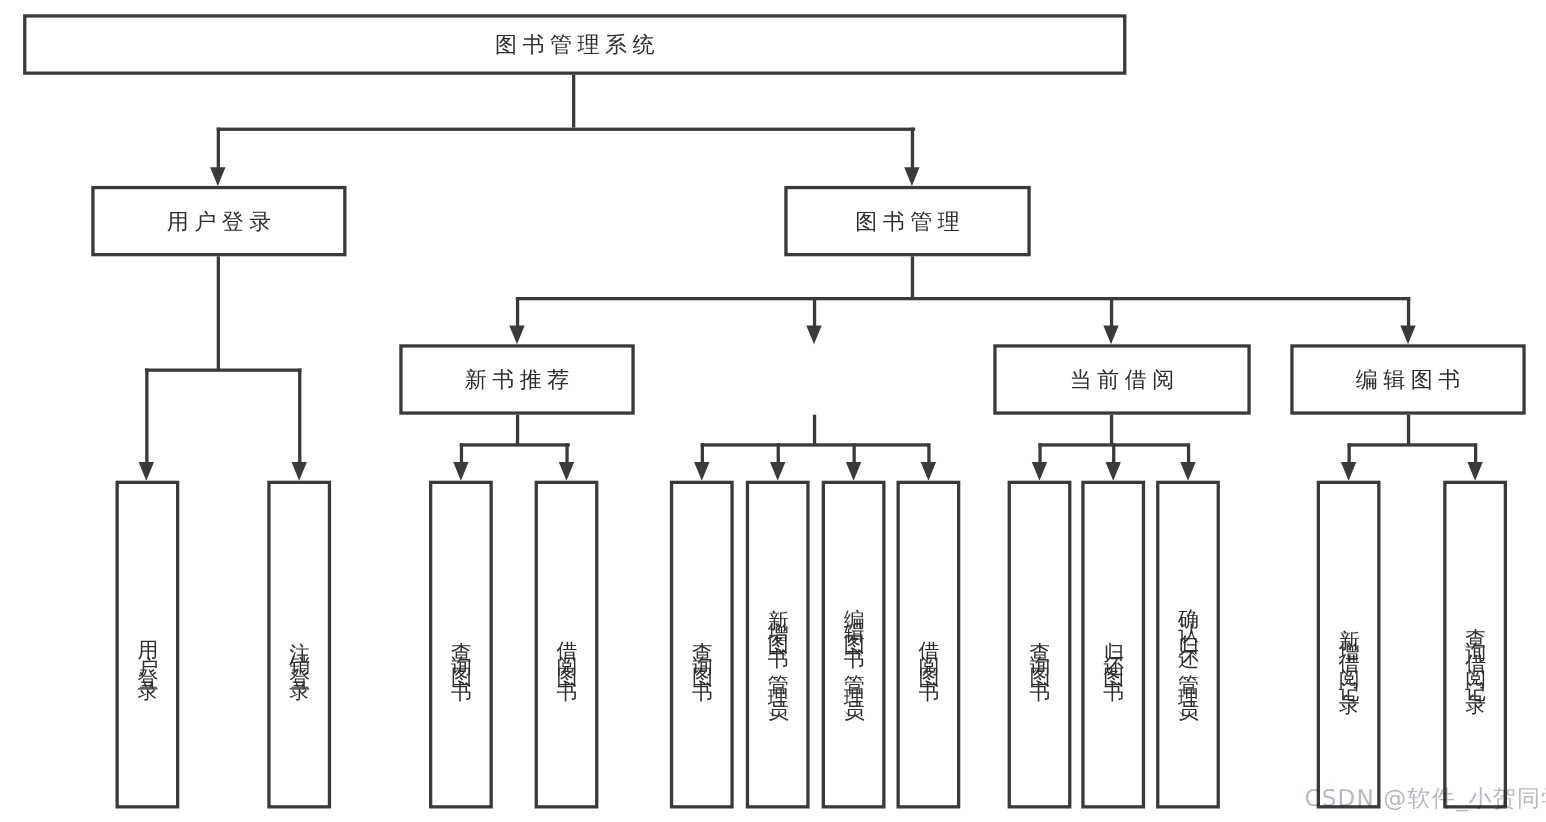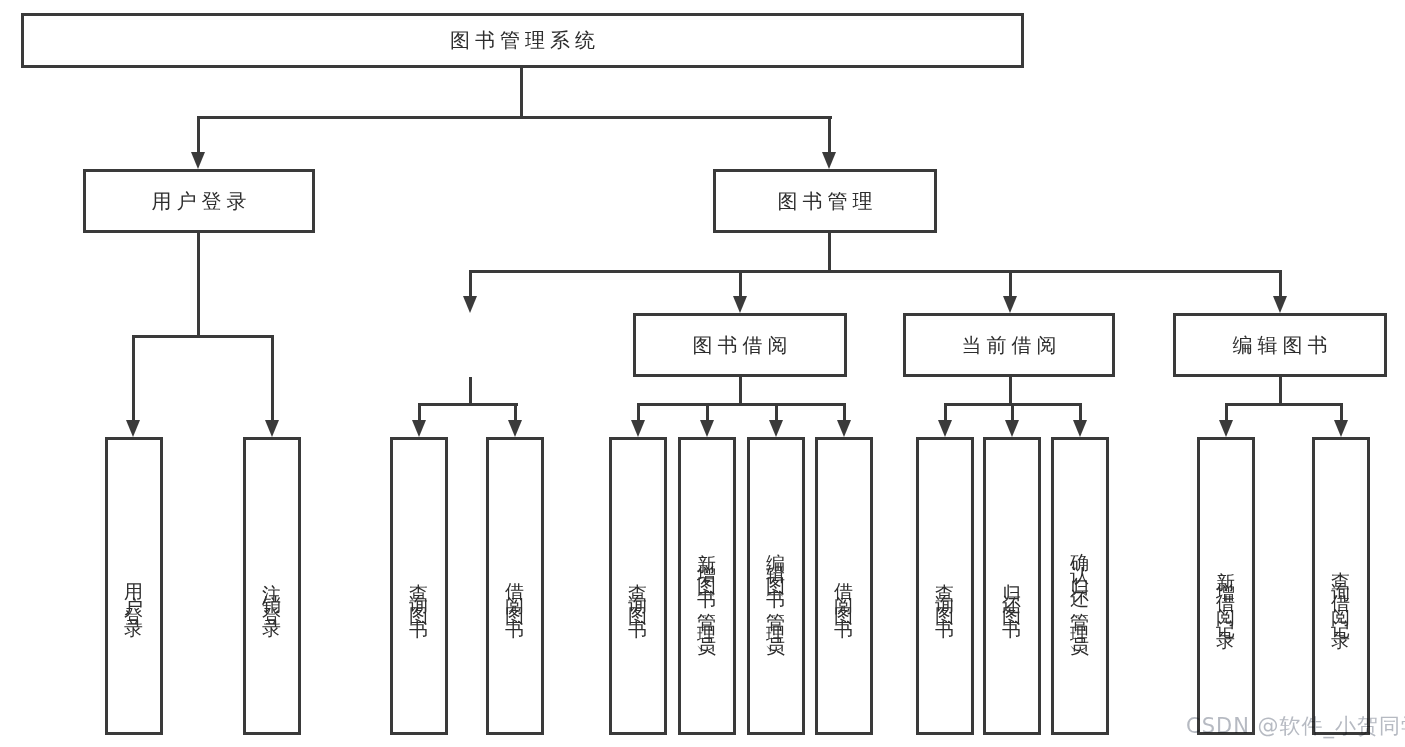--- a/index.html
+++ b/index.html
@@ -70,24 +70,24 @@
   <div class="hl" style="left:469px;top:270px;width:813px"></div>
   <div class="vl" style="left:469px;top:270px;height:27px"></div>
   <div class="ar" style="left:463px;top:296px"></div>
   <div class="vl" style="left:739px;top:270px;height:27px"></div>
   <div class="ar" style="left:733px;top:296px"></div>
   <div class="vl" style="left:1009px;top:270px;height:27px"></div>
   <div class="ar" style="left:1003px;top:296px"></div>
   <div class="vl" style="left:1279px;top:270px;height:27px"></div>
   <div class="ar" style="left:1273px;top:296px"></div>
 
-  <div class="box h" style="left:633px;top:313px;width:214px;height:64px">
-    <span>图书借阅</span>
+  <div class="box h" style="left:363px;top:313px;width:214px;height:64px">
+    <span>新书推荐</span>
   </div>
-  <div class="box h" style="left:903px;top:313px;width:212px;height:64px">
+  <div class="box h" style="left:903px;top:313px;width:234px;height:64px">
     <span>当前借阅</span>
   </div>
   <div class="box h" style="left:1173px;top:313px;width:214px;height:64px">
     <span>编辑图书</span>
   </div>
 
   <div class="vl" style="left:469px;top:377px;height:28px"></div>
   <div class="hl" style="left:418px;top:403px;width:100px"></div>
   <div class="vl" style="left:418px;top:403px;height:18px"></div>
   <div class="ar" style="left:412px;top:420px"></div>

